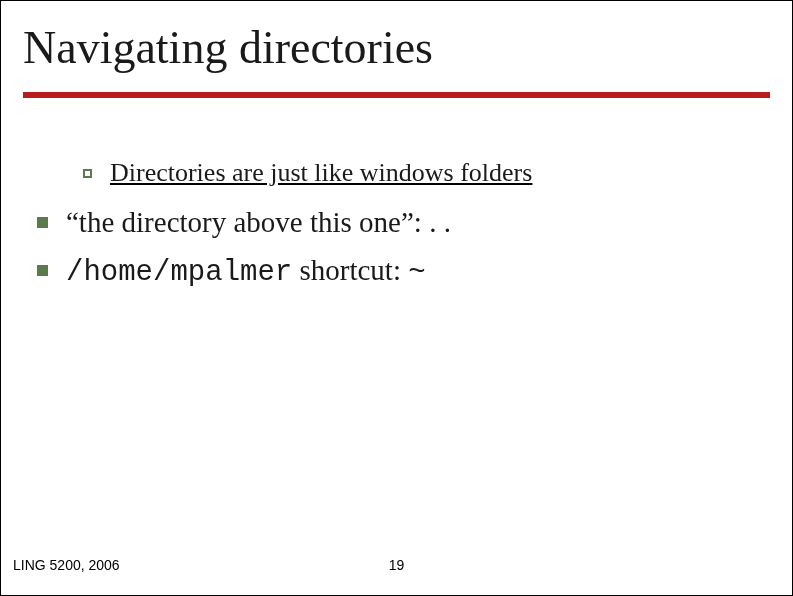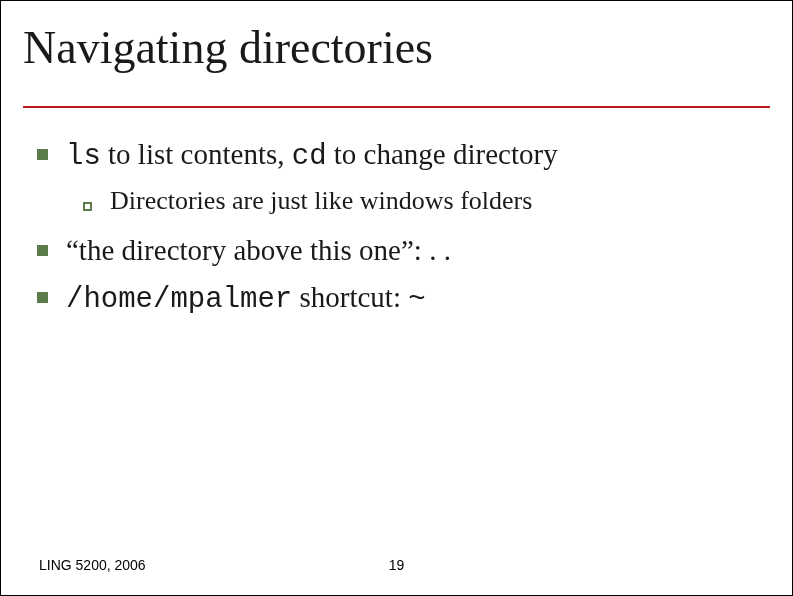--- a/index.html
+++ b/index.html
@@ -14,23 +14,23 @@
     width: 793px;
     height: 596px;
     border: 1px solid #000;
     position: relative;
     padding: 20px 22px;
   }
   .title {
     font-family: Georgia, 'Times New Roman', serif;
     font-size: 46px;
     color: #1a1a1a;
-    padding-bottom: 32px;
-    border-bottom: 2px solid #b91c1c;
-    margin-bottom: 28px;
+    padding-bottom: 18px;
+    border-bottom: 6px solid #b91c1c;
+    margin-bottom: 60px;
   }
   .content {
     padding-left: 14px;
   }
   .bullet-row {
     display: flex;
     align-items: flex-start;
     margin-bottom: 10px;
   }
   .bullet-box {
@@ -45,23 +45,24 @@
     font-family: Georgia, 'Times New Roman', serif;
     font-size: 29px;
     color: #1a1a1a;
     line-height: 1.3;
   }
   .mono {
     font-family: 'Courier New', Courier, monospace;
   }
   .sub-row {
     display: flex;
-    align-items: center;
+    align-items: flex-start;
     margin-left: 46px;
     margin-bottom: 16px;
+    text-decoration: underline;
   }
   .sub-box {
     width: 9px;
     height: 9px;
     border: 2px solid #5b7c4a;
     background: transparent;
     flex-shrink: 0;
     margin-top: 11px;
     margin-right: 18px;
   }
@@ -71,47 +72,41 @@
     color: #1a1a1a;
   }
   .footer {
     position: absolute;
     bottom: 22px;
     left: 0;
     width: 100%;
     display: flex;
     justify-content: space-between;
     align-items: center;
-    padding: 0 38px;
+    padding: 0 12px;
     font-family: Arial, Helvetica, sans-serif;
     font-size: 14px;
     color: #000;
   }
   .footer-center {
     position: absolute;
     left: 50%;
     transform: translateX(-50%);
     text-align: right;
   }
 </style>
 </head>
 <body>
 
 <div class="slide">
 
   <div class="title">Navigating directories</div>
 
   <div class="content">
 
-    <div class="bullet-row">
-      <div class="bullet-box"></div>
-      <div class="bullet-text">
-        <span class="mono">ls</span><span> to list contents, </span><span class="mono">cd</span><span> to change directory</span>
-      </div>
-    </div>
 
     <div class="sub-row">
       <div class="sub-box"></div>
       <div class="sub-text">Directories are just like windows folders</div>
     </div>
 
     <div class="bullet-row">
       <div class="bullet-box"></div>
       <div class="bullet-text">“the directory above this one”: . .</div>
     </div>

